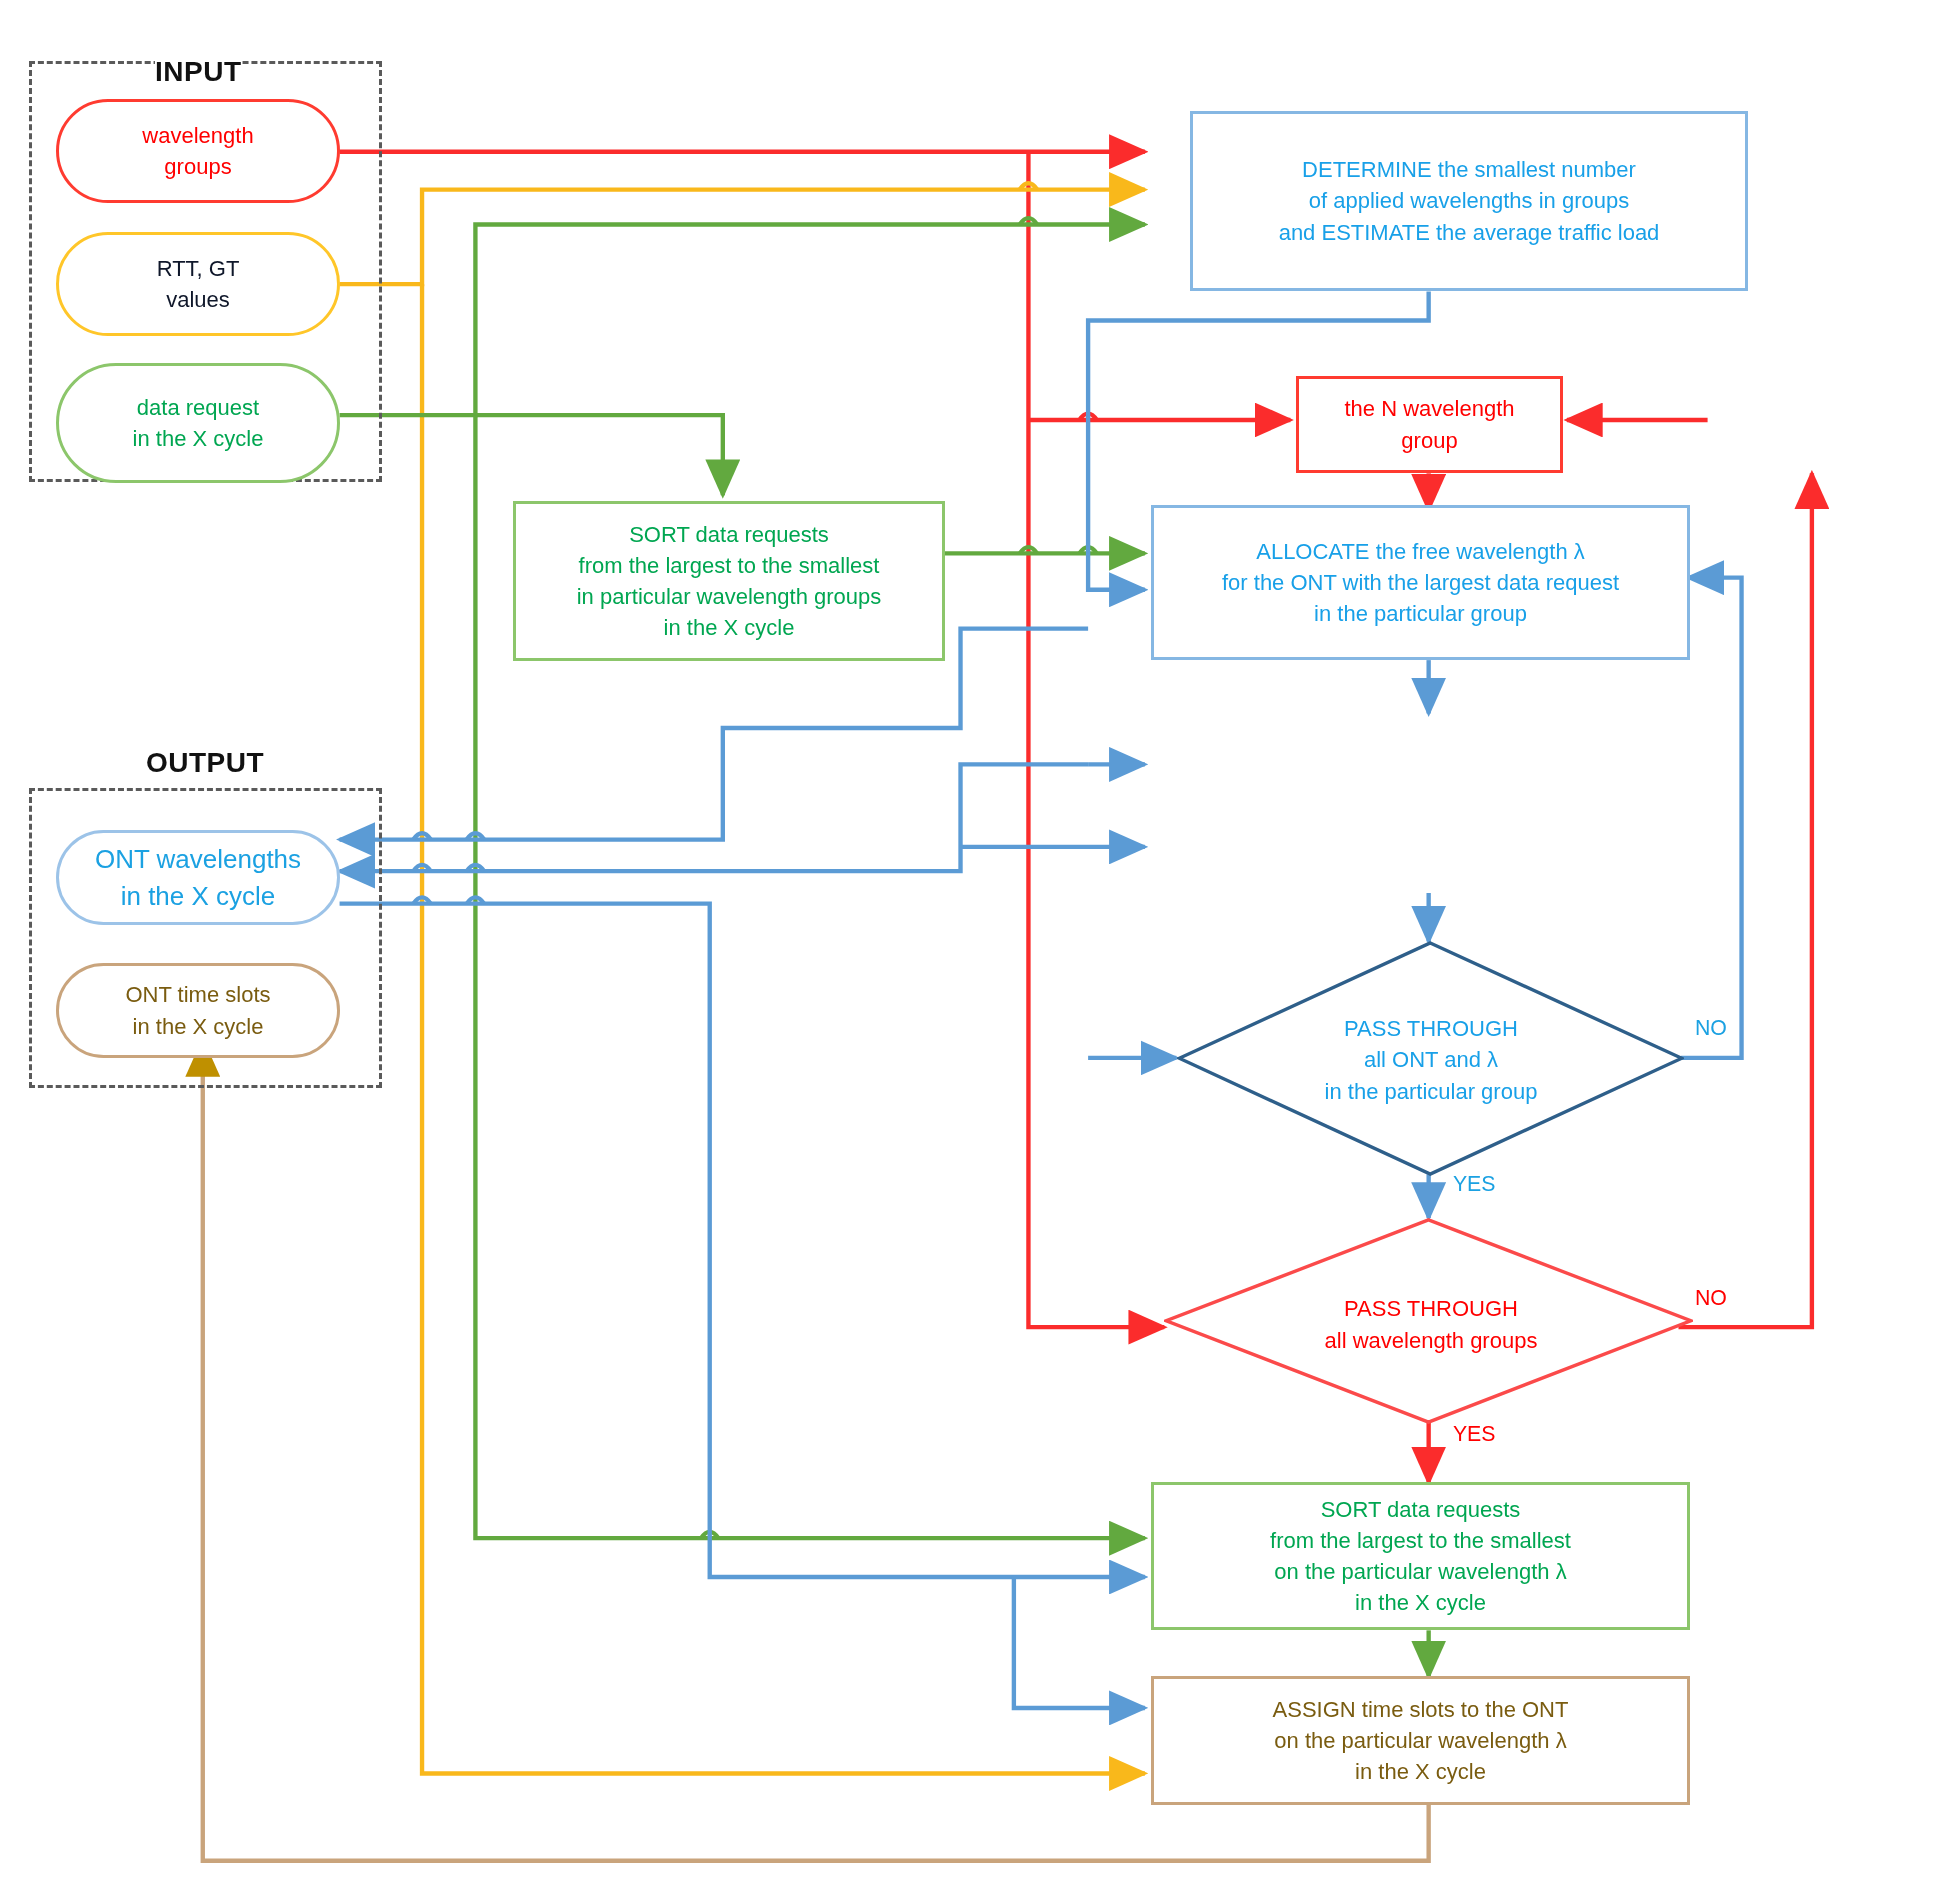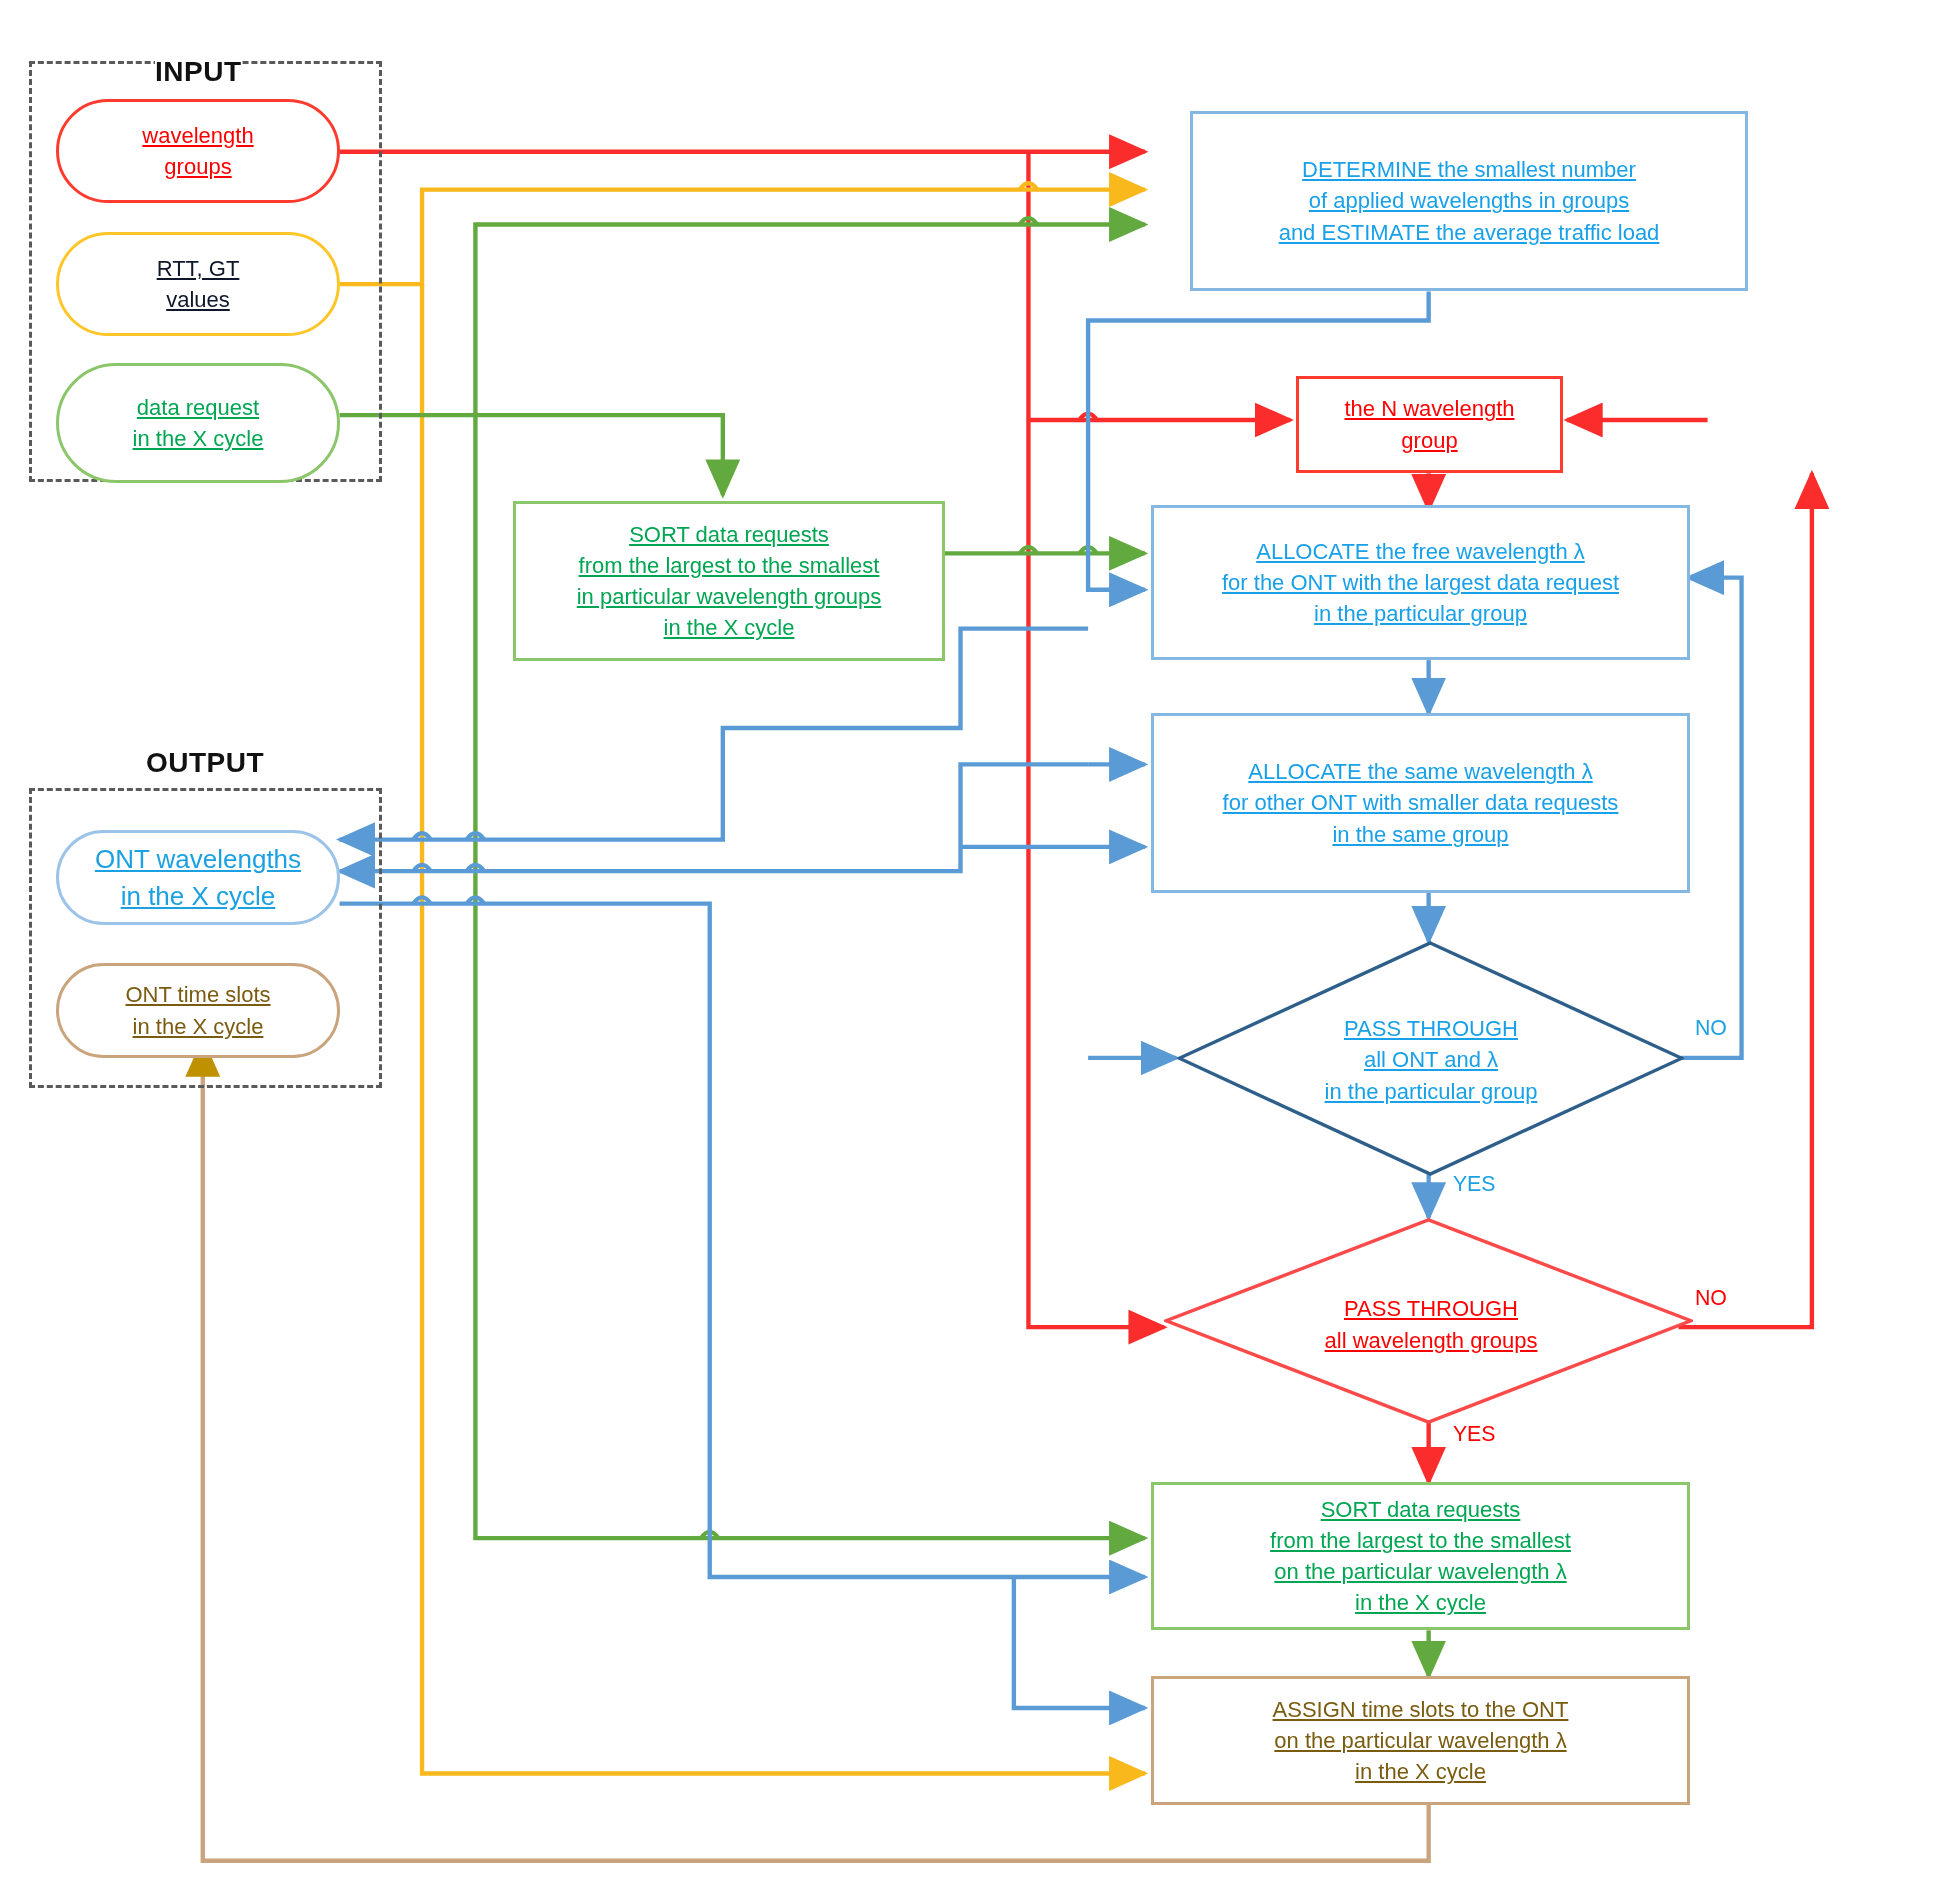--- a/index.html
+++ b/index.html
@@ -17,21 +17,21 @@
     position:absolute;
     box-sizing:border-box;
     display:flex;
     align-items:center;
     justify-content:center;
     text-align:center;
     background:#ffffff;
     line-height:1.42;
     z-index:5;
   }
-  .node .txt{display:block;width:100%;padding:0 15px;text-decoration:underline;}
+  .node .txt{display:block;width:100%;padding:0 15px;}
   .rounded{border-radius:485px;}
   .group-label{
     position:absolute;
     font-weight:bold;
     color:#111111;
     letter-spacing:0.5px;
     z-index:6;
     background:#ffffff;
   }
   .dashbox{
@@ -230,27 +230,20 @@
   </div>
 
   <div class="node c-blue" style="left:1151px;top:505px;width:539px;height:155px;font-size:22px;">
     <span class="txt">
       <span>ALLOCATE the free wavelength λ</span><br>
       <span>for the ONT with the largest data request</span><br>
       <span>in the particular group</span>
     </span>
   </div>
 
-  <div class="node c-blue" style="left:1151px;top:713px;width:539px;height:180px;font-size:22px;">
-    <span class="txt">
-      <span>ALLOCATE the same wavelength λ</span><br>
-      <span>for other ONT with smaller data requests</span><br>
-      <span>in the same group</span>
-    </span>
-  </div>
 
   <div class="node c-green" style="left:1151px;top:1482px;width:539px;height:148px;font-size:22px;">
     <span class="txt">
       <span>SORT data requests</span><br>
       <span>from the largest to the smallest</span><br>
       <span>on the particular wavelength λ</span><br>
       <span>in the X cycle</span>
     </span>
   </div>
 

